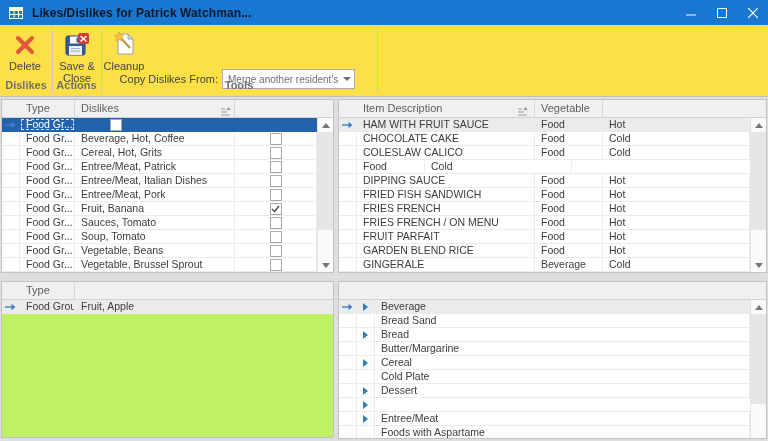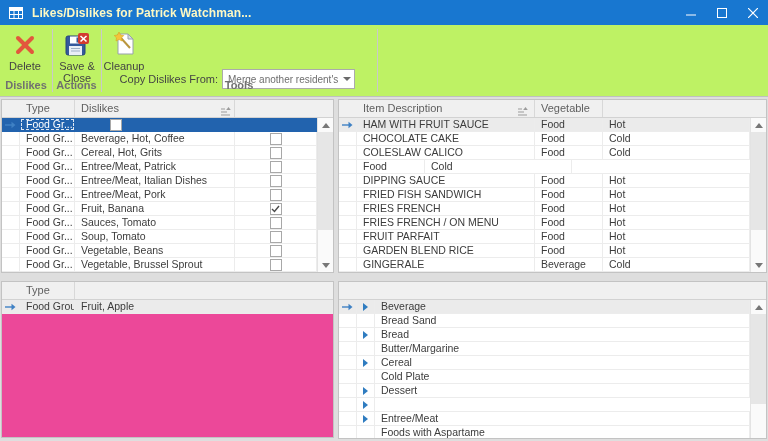--- a/index.html
+++ b/index.html
@@ -3,41 +3,41 @@
 <meta charset="utf-8">
 <style>
   * { margin:0; padding:0; box-sizing:border-box; }
   html,body { width:768px; height:441px; }
   body { font-family:"Liberation Sans", sans-serif; background:#dedede; overflow:hidden; }
   .window { position:relative; width:768px; height:441px; background:#dedede; }
 
   
   .titlebar { position:absolute; top:0; left:0; right:0; height:25px; background:#1877d0; display:flex; align-items:center; padding-left:9px; }
   .win-icon { width:15px; height:13px; margin-right:8px; display:flex; align-items:center; }
-  .title { color:#fef9c3; font-size:12px; font-weight:bold; letter-spacing:.1px; }
+  .title { color:#0f172a; font-size:12px; font-weight:bold; letter-spacing:.1px; }
   .winbtns { position:absolute; right:0; top:0; height:25px; display:flex; }
   .wbtn { width:31px; height:25px; display:flex; align-items:center; justify-content:center; cursor:default; }
 
   
-  .ribbon { position:absolute; top:25px; left:0; right:0; height:72px; background:#bef264; border-bottom:1px solid #bfbfbf; }
+  .ribbon { position:absolute; top:25px; left:0; right:0; height:72px; background:#fde047; border-bottom:1px solid #bfbfbf; }
   .vsep { position:absolute; top:4px; bottom:4px; width:1px; background:#c9c9c9; }
   .rbtn { position:absolute; top:5px; width:46px; display:flex; flex-direction:column; align-items:center; cursor:default; }
   .rbtn .ricon { height:26px; display:flex; align-items:flex-end; justify-content:center; }
   .rlabel { font-size:11px; color:#444; margin-top:4px; text-align:center; white-space:pre-line; line-height:12px; }
   .copyfrom { position:absolute; top:44px; left:118px; display:flex; align-items:center; }
   .cflabel { font-size:11px; color:#444; width:100px; text-align:right; margin-right:4px; }
   .combobox { width:133px; height:20px; background:#fff; border:1px solid #ababab; display:flex; align-items:center; padding:0 3px 0 5px; }
   .combobox .cbtext { flex:1; font-size:10px; color:#6e6e6e; white-space:nowrap; overflow:hidden; }
   .combobox .caret { width:0; height:0; border-left:4px solid transparent; border-right:4px solid transparent; border-top:4px solid #6a6a6a; margin-left:2px; }
   .ribbon-groups { position:absolute; left:0; right:0; bottom:1px; height:17px; display:flex; }
   .glabel { font-size:11px; font-weight:bold; color:#707070; text-align:center; line-height:15px; }
 
   
   .workspace { position:absolute; top:97px; left:0; right:0; bottom:0; background:#dedede; }
-  .panel { position:absolute; background:#ec4899; border:1px solid #c3c3c3; overflow:hidden; }
+  .panel { position:absolute; background:#bef264; border:1px solid #c3c3c3; overflow:hidden; }
   #panel-dislikes { left:1px; top:2px; width:333px; height:174px; }
   #panel-items    { left:338px; top:2px; width:429px; height:174px; }
   #panel-likes    { left:1px; top:184px; width:333px; height:157px; }
   #panel-foodgroups { left:338px; top:184px; width:429px; height:158px; }
 
   .ghead { display:flex; height:18px; background:#f0f0f0; border-bottom:1px solid #d2d2d2; }
   .hcell { font-size:11px; color:#5f5f5f; line-height:17px; padding-left:6px; border-right:1px solid #d8d8d8; display:flex; align-items:center; position:relative; overflow:hidden; }
   .hcell:last-child { border-right:none; }
   .hcell.noborder { border-right:none; }
   .sortglyph { position:absolute; top:4px; }

